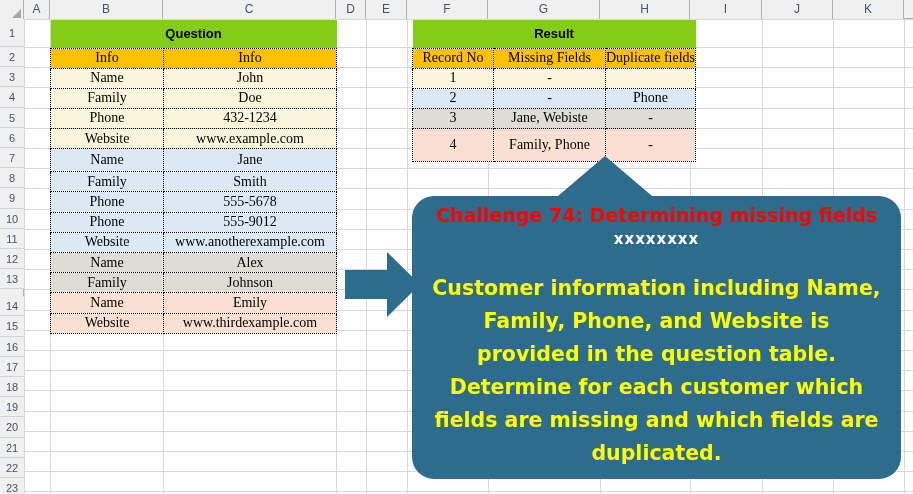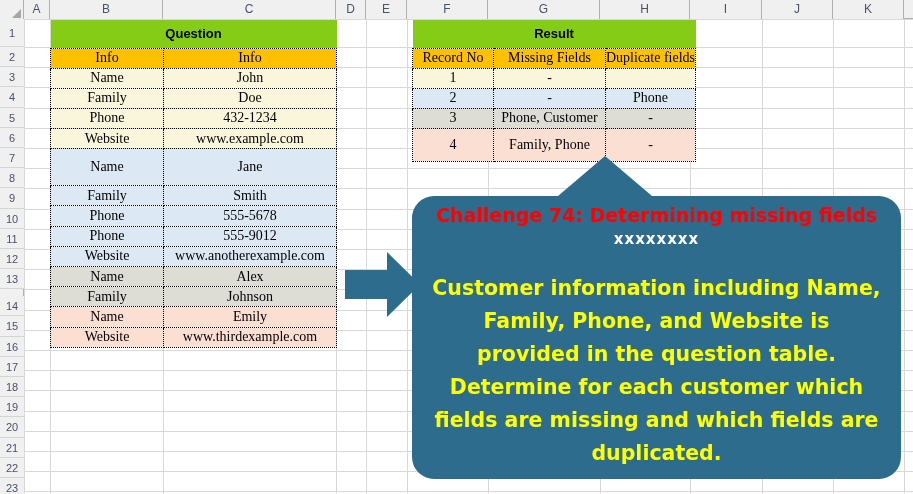--- a/index.html
+++ b/index.html
@@ -274,21 +274,21 @@
         <tr>
           <td class="grp-cream" style="height: 20.2px;">Phone</td>
           <td class="grp-cream" style="height: 20.2px;">432-1234</td>
         </tr>
         <tr>
           <td class="grp-cream" style="height: 20.2px;">Website</td>
           <td class="grp-cream" style="height: 20.2px;">www.example.com</td>
         </tr>
         <tr>
           <td class="grp-blue" style="height: 20.2px;">Name</td>
-          <td class="grp-blue" style="height: 37px;">Jane</td>
+          <td class="grp-blue" style="height: 23px;">Jane</td>
         </tr>
         <tr>
           <td class="grp-blue" style="height: 20.2px;">Family</td>
           <td class="grp-blue" style="height: 20.2px;">Smith</td>
         </tr>
         <tr>
           <td class="grp-blue" style="height: 20.2px;">Phone</td>
           <td class="grp-blue" style="height: 20.2px;">555-5678</td>
         </tr>
         <tr>
@@ -338,21 +338,21 @@
           <td class="grp-cream" style="height: 20.2px;">-</td>
           <td class="grp-cream" style="height: 20.2px;"></td>
         </tr>
         <tr>
           <td class="grp-blue" style="height: 20.2px;">2</td>
           <td class="grp-blue" style="height: 20.2px;">-</td>
           <td class="grp-blue" style="height: 20.2px;">Phone</td>
         </tr>
         <tr>
           <td class="grp-gray" style="height: 20.2px;">3</td>
-          <td class="grp-gray" style="height: 20.2px;">Phone, Customer</td>
+          <td class="grp-gray" style="height: 20.2px;">Jane, Webiste</td>
           <td class="grp-gray" style="height: 20.2px;">-</td>
         </tr>
         <tr>
           <td class="grp-pink" style="height: 20.2px;">4</td>
           <td class="grp-pink" style="height: 33px;">Family, Phone</td>
           <td class="grp-pink" style="height: 20.2px;">-</td>
         </tr>
       </tbody>
   </table>
 

